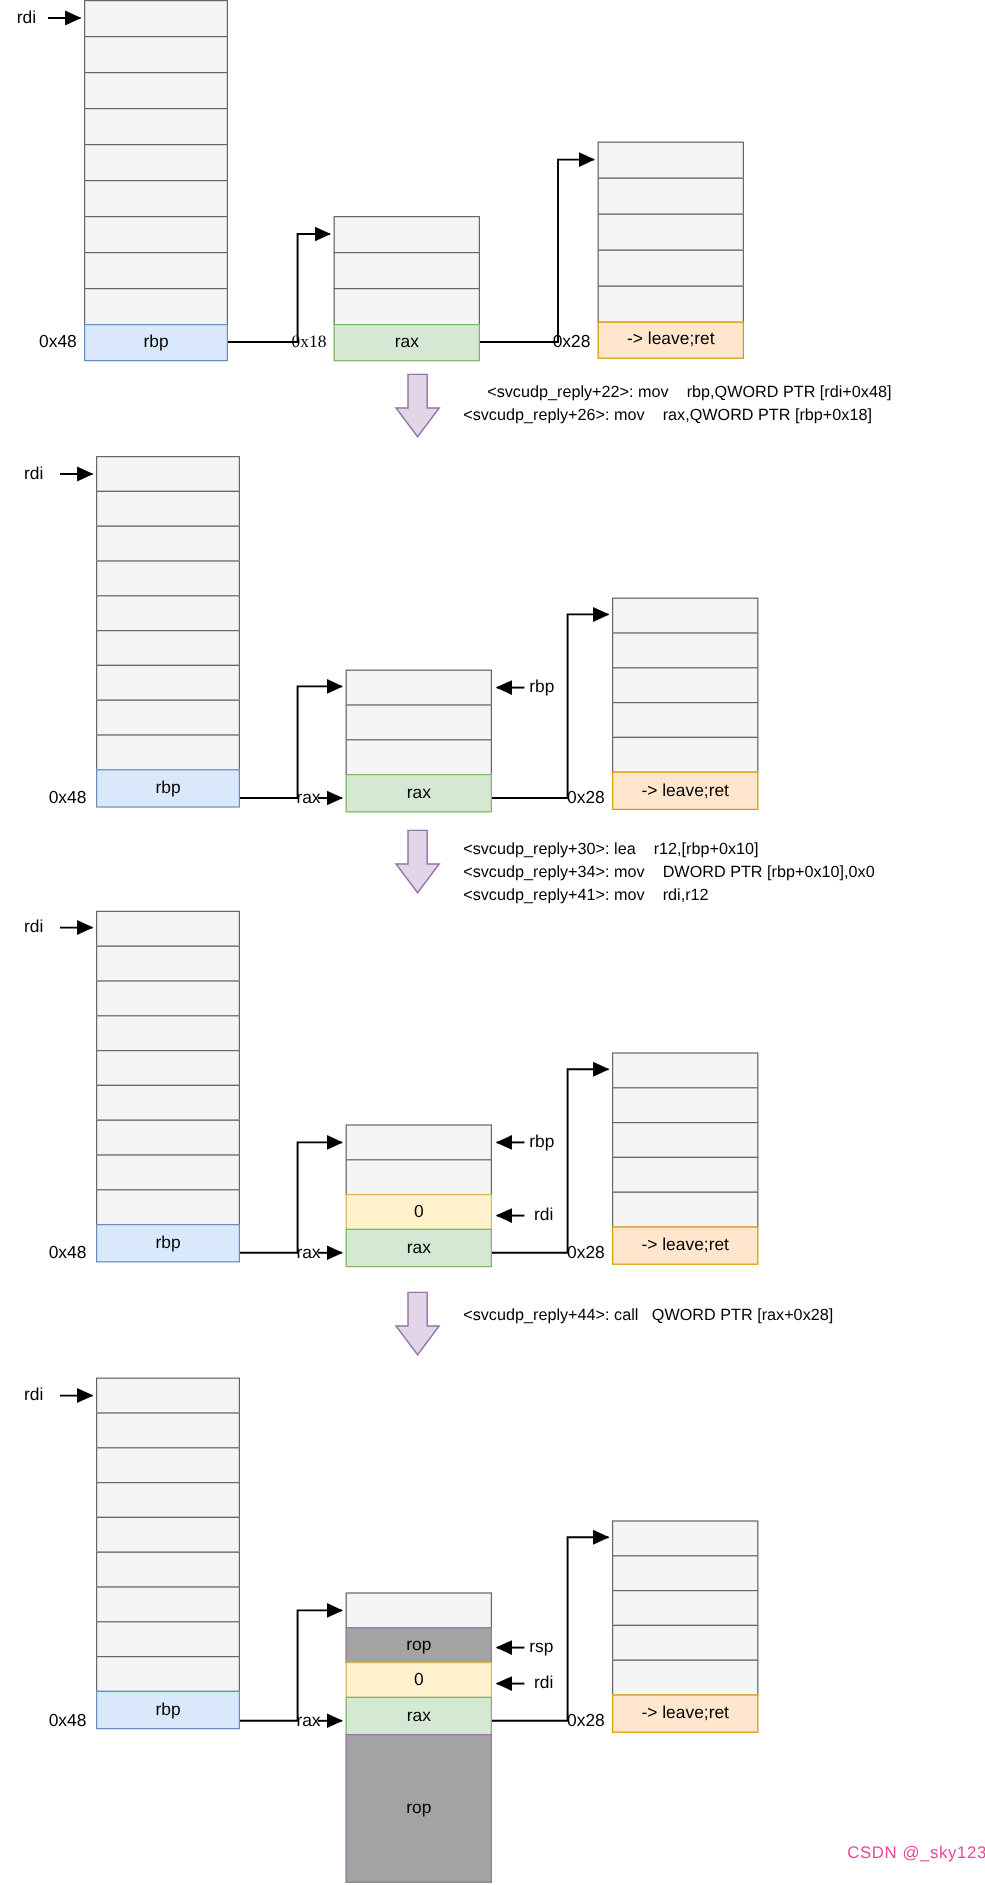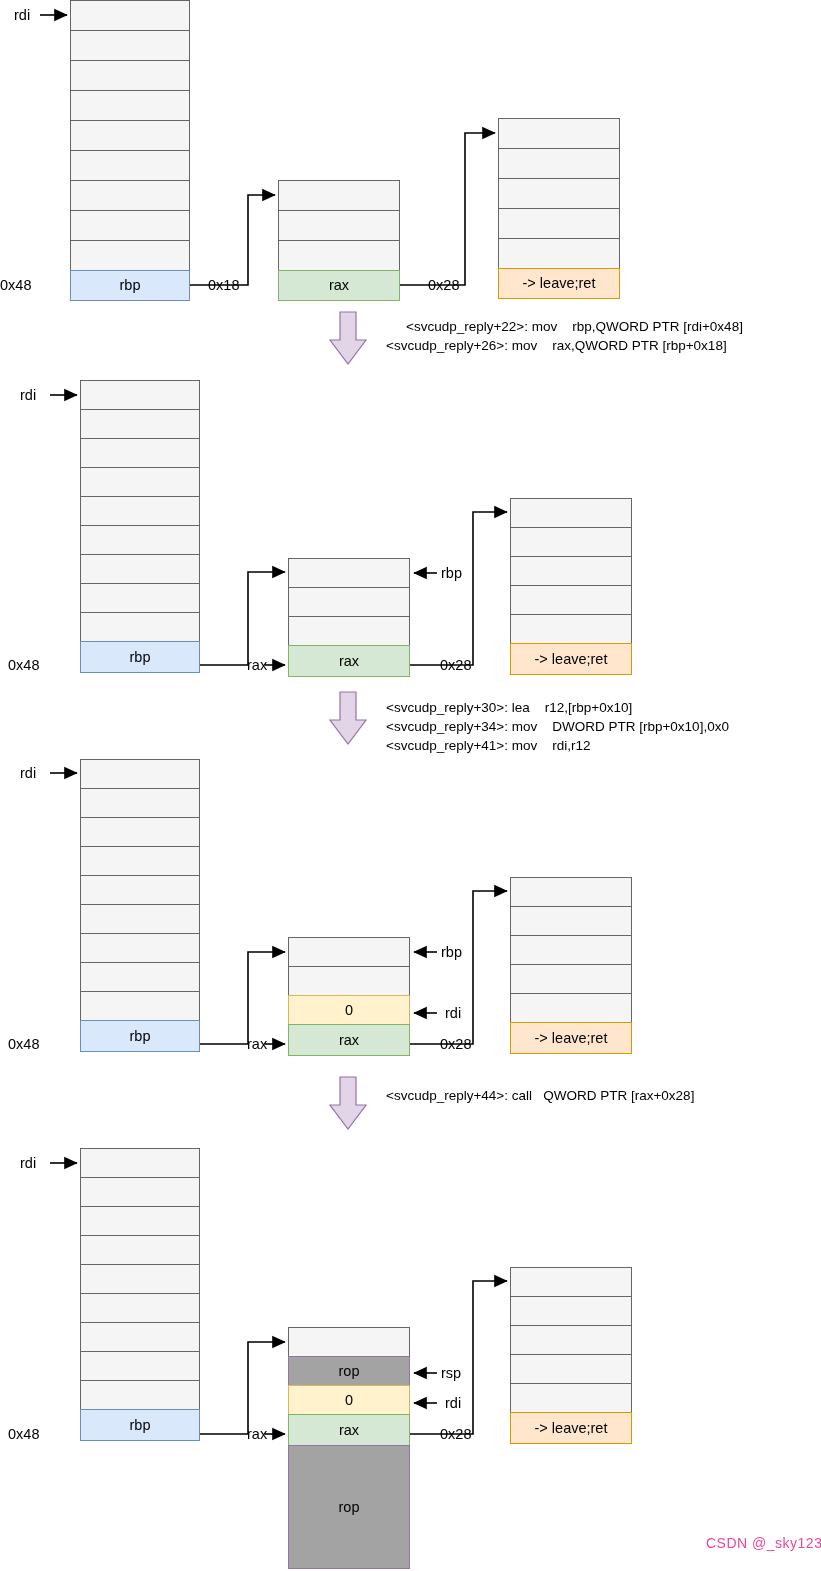--- a/index.html
+++ b/index.html
@@ -29,21 +29,21 @@
   .cell.purple{background:#a3a3a3;border-color:#9673a6;}
 
   
   .lbl{
     position:absolute;
     font-size:14.5px;
     line-height:1;
     color:#000;
     white-space:pre;
   }
-  .lbl.right{text-align:left;}
+  .lbl.right{text-align:right;}
 
   
   .instr{
     position:absolute;
     font-size:13.5px;
     line-height:19px;
     color:#000;
     white-space:pre;
   }
 
@@ -168,21 +168,21 @@
     </div>
     <div class="lbl right" style="left:0px;top:278px;width:64px;">0x48</div>
     <div class="lbl" style="left:14px;top:8px;">rdi</div>
 
     <div class="stack" style="left:278px;top:180px;width:122px;">
       <div class="cell" style="height:31px;"></div>
       <div class="cell" style="height:31px;"></div>
       <div class="cell" style="height:31px;"></div>
       <div class="cell green" style="height:31px;">rax</div>
     </div>
-    <div class="lbl right" style="left:208px;top:278px;width:64px;">0x18</div>
+    <div class="lbl right" style="left:208px;top:278px;width:64px;font-family:Liberation Serif, serif;">0x18</div>
 
     <div class="stack" style="left:498px;top:118px;width:122px;">
       <div class="cell" style="height:31px;"></div>
       <div class="cell" style="height:31px;"></div>
       <div class="cell" style="height:31px;"></div>
       <div class="cell" style="height:31px;"></div>
       <div class="cell" style="height:31px;"></div>
       <div class="cell orange" style="height:31px;">-&gt; leave;ret</div>
     </div>
     <div class="lbl right" style="left:428px;top:278px;width:64px;">0x28</div>

